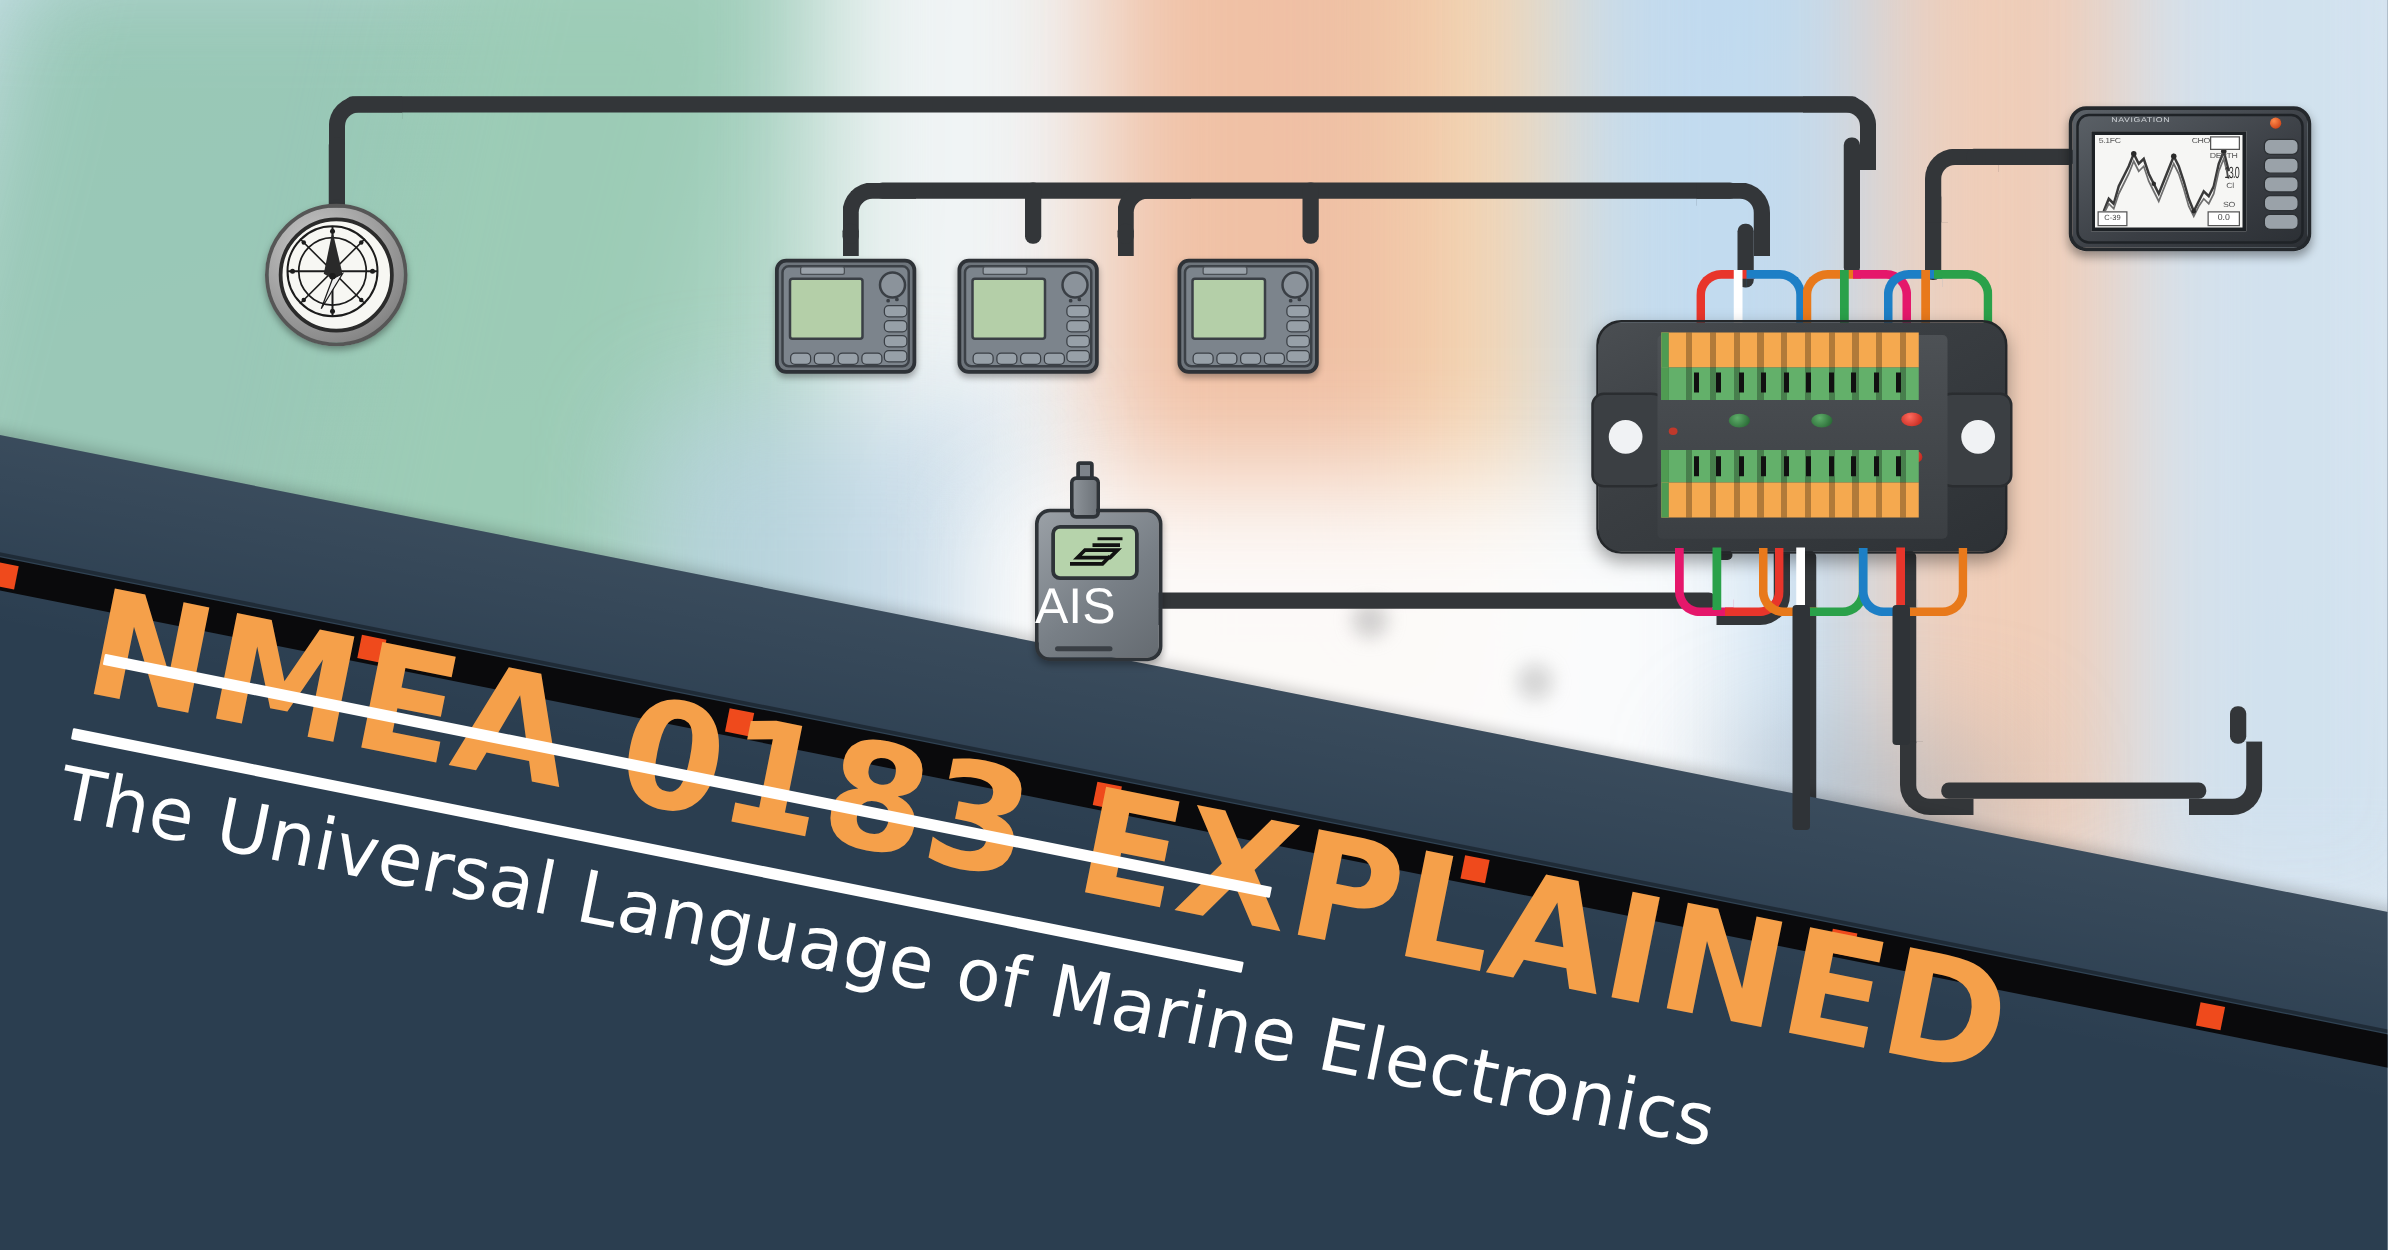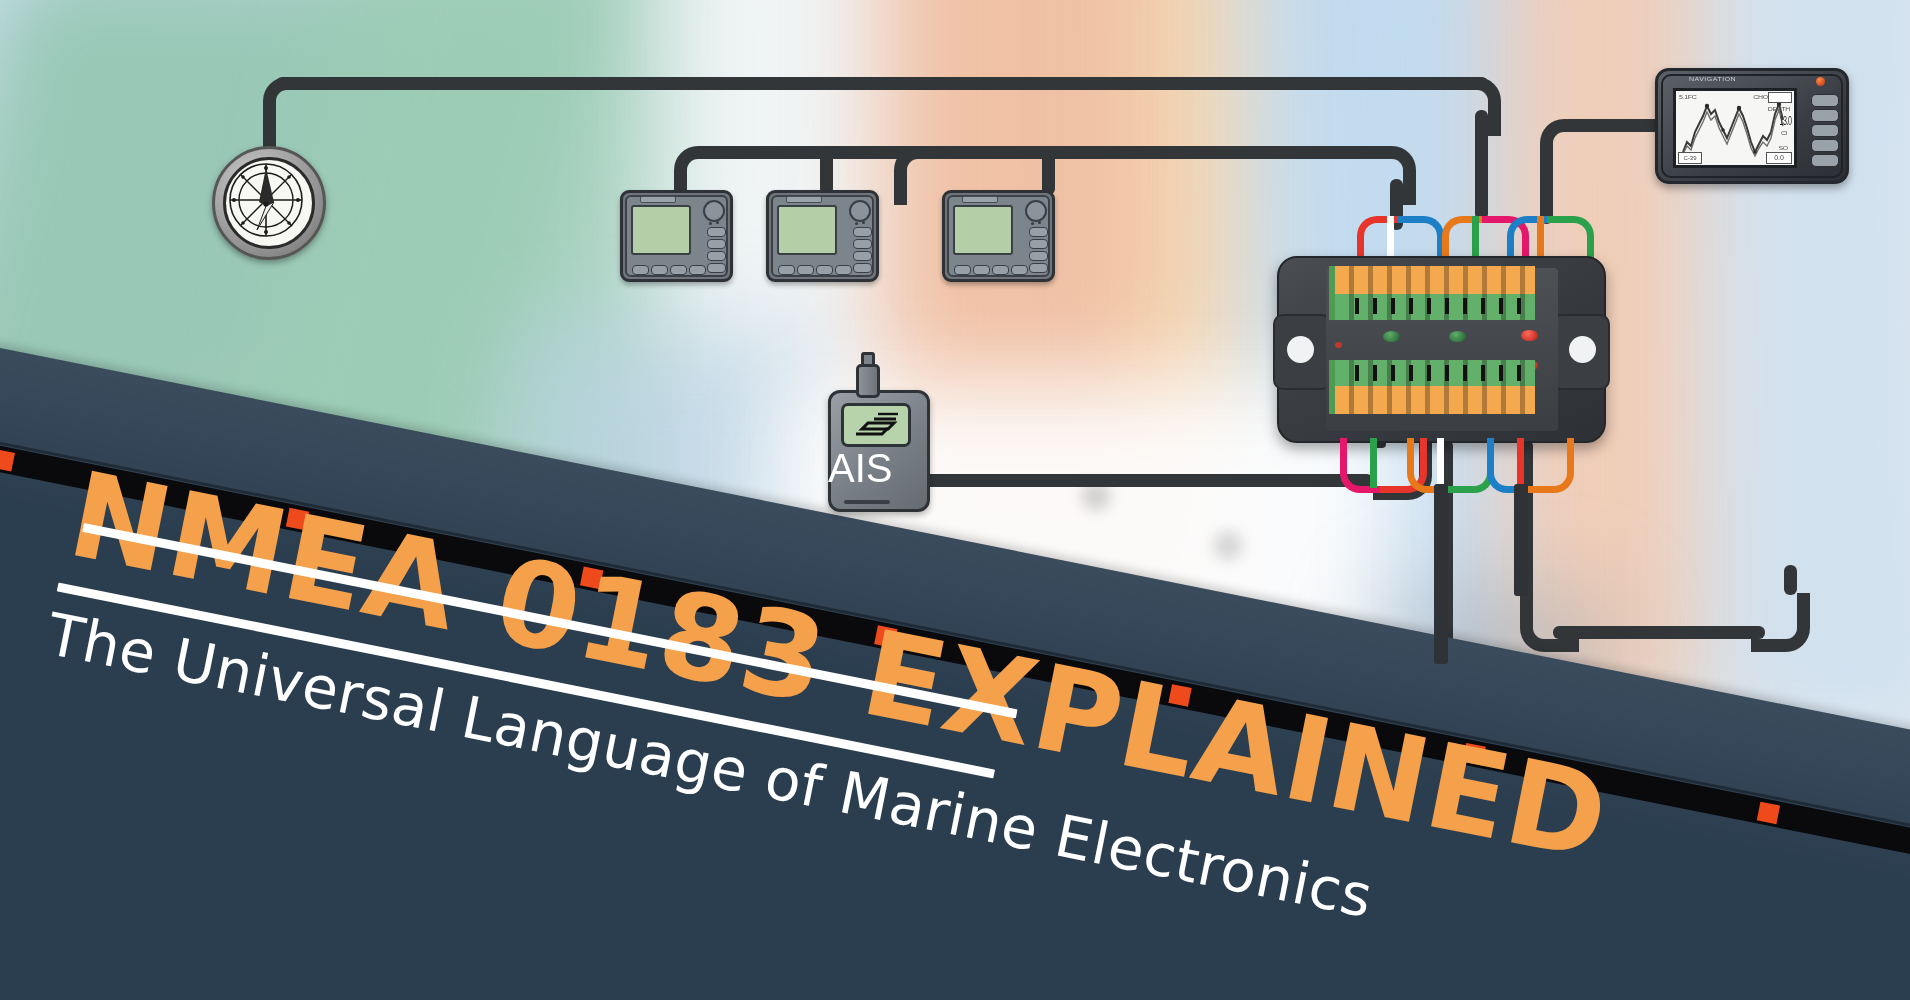--- a/index.html
+++ b/index.html
@@ -61,21 +61,21 @@
   .cable{position:absolute;background:#333639;}
   .cbl-v{width:13px;border-radius:6px;}
   .cbl-h{height:13px;border-radius:6px;}
   .corner{position:absolute;width:46px;height:46px;border:13px solid #333639;background:transparent;}
   .corner.tl{border-right:none;border-bottom:none;border-top-left-radius:24px;}
   .corner.tr{border-left:none;border-bottom:none;border-top-right-radius:24px;}
   .corner.bl{border-right:none;border-top:none;border-bottom-left-radius:24px;}
   .corner.br{border-left:none;border-top:none;border-bottom-right-radius:24px;}
 
   
-  .device{position:absolute;}
+  .device{position:absolute;margin-top:17px;}
 
   
   .compass{width:108px;height:108px;border-radius:50%;
     background:radial-gradient(circle at 35% 30%,#c9c9c9,#8d8d8d 70%,#6e6e6e 100%);
     border:3px solid #565656;box-shadow:0 3px 6px rgba(0,0,0,.35);}
   .compass-face{position:absolute;left:11px;top:11px;width:86px;height:86px;border-radius:50%;
     background:#f7f7f3;border:3px solid #2b2b2b;}
 
   
   .mfd{width:107px;height:86px;border-radius:9px;background:#6e757c;

